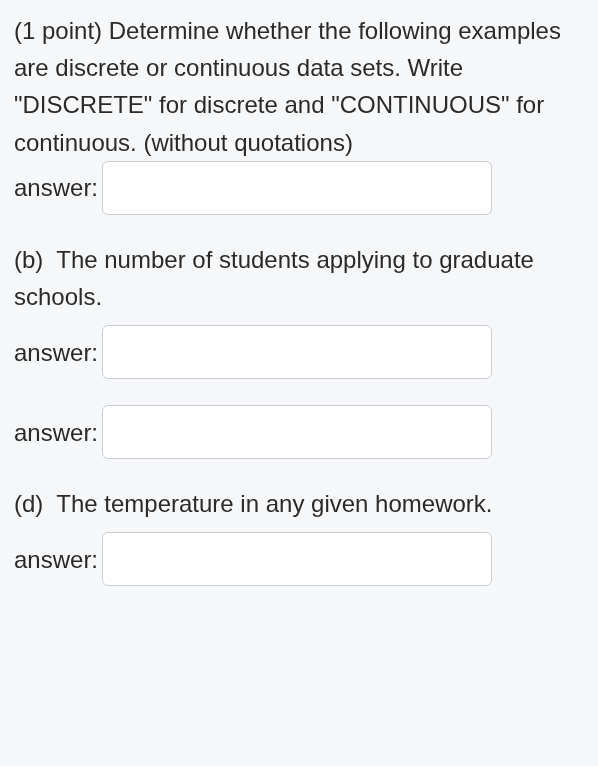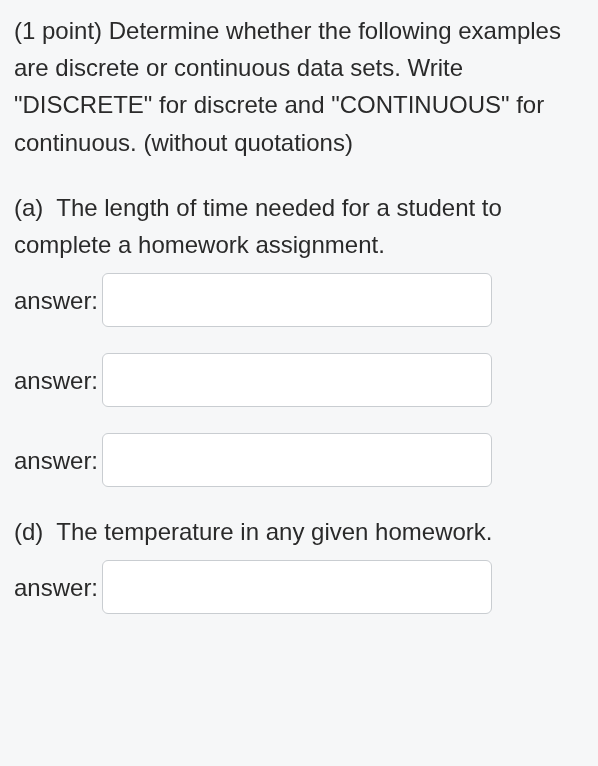--- a/index.html
+++ b/index.html
@@ -10,21 +10,20 @@
     body {
       font-family: Arial, Helvetica, sans-serif;
       background-color: #f6f7f8;
       width: 598px;
       padding: 12px 14px;
       color: #2a2a2a;
       font-size: 24px;
       line-height: 1.55;
     }
     .intro {
-      margin-bottom: 28px;
     }
     .question-block {
       margin-bottom: 26px;
     }
     .question-text {
       margin-bottom: 10px;
     }
     .answer-row {
       display: flex;
       align-items: center;
@@ -44,31 +43,31 @@
       background-color: #ffffff;
       color: #2a2a2a;
     }
   </style>
 </head>
 <body>
 
 <div class="intro">(1 point) Determine whether the following examples are discrete or continuous data sets. Write "DISCRETE" for discrete and "CONTINUOUS" for continuous. (without quotations)</div>
 
 <div class="question-block">
-  <div class="question-text">
-    <span>(a)</span>&nbsp;
-    <span>The length of time needed for a student to complete a homework assignment.</span>
-  </div>
   <div class="answer-row">
     <span class="answer-label">answer:</span>
     <input type="text" class="answer-input" value="" style="">
   </div>
 </div>
 
 <div class="question-block">
+  <div class="question-text">
+    <span>(b)</span>&nbsp;
+    <span>The number of students applying to graduate schools.</span>
+  </div>
   <div class="answer-row">
     <span class="answer-label">answer:</span>
     <input type="text" class="answer-input" value="" style="">
   </div>
 </div>
 
 <div class="question-block">
   <div class="answer-row">
     <span class="answer-label">answer:</span>
     <input type="text" class="answer-input" value="" style="">

